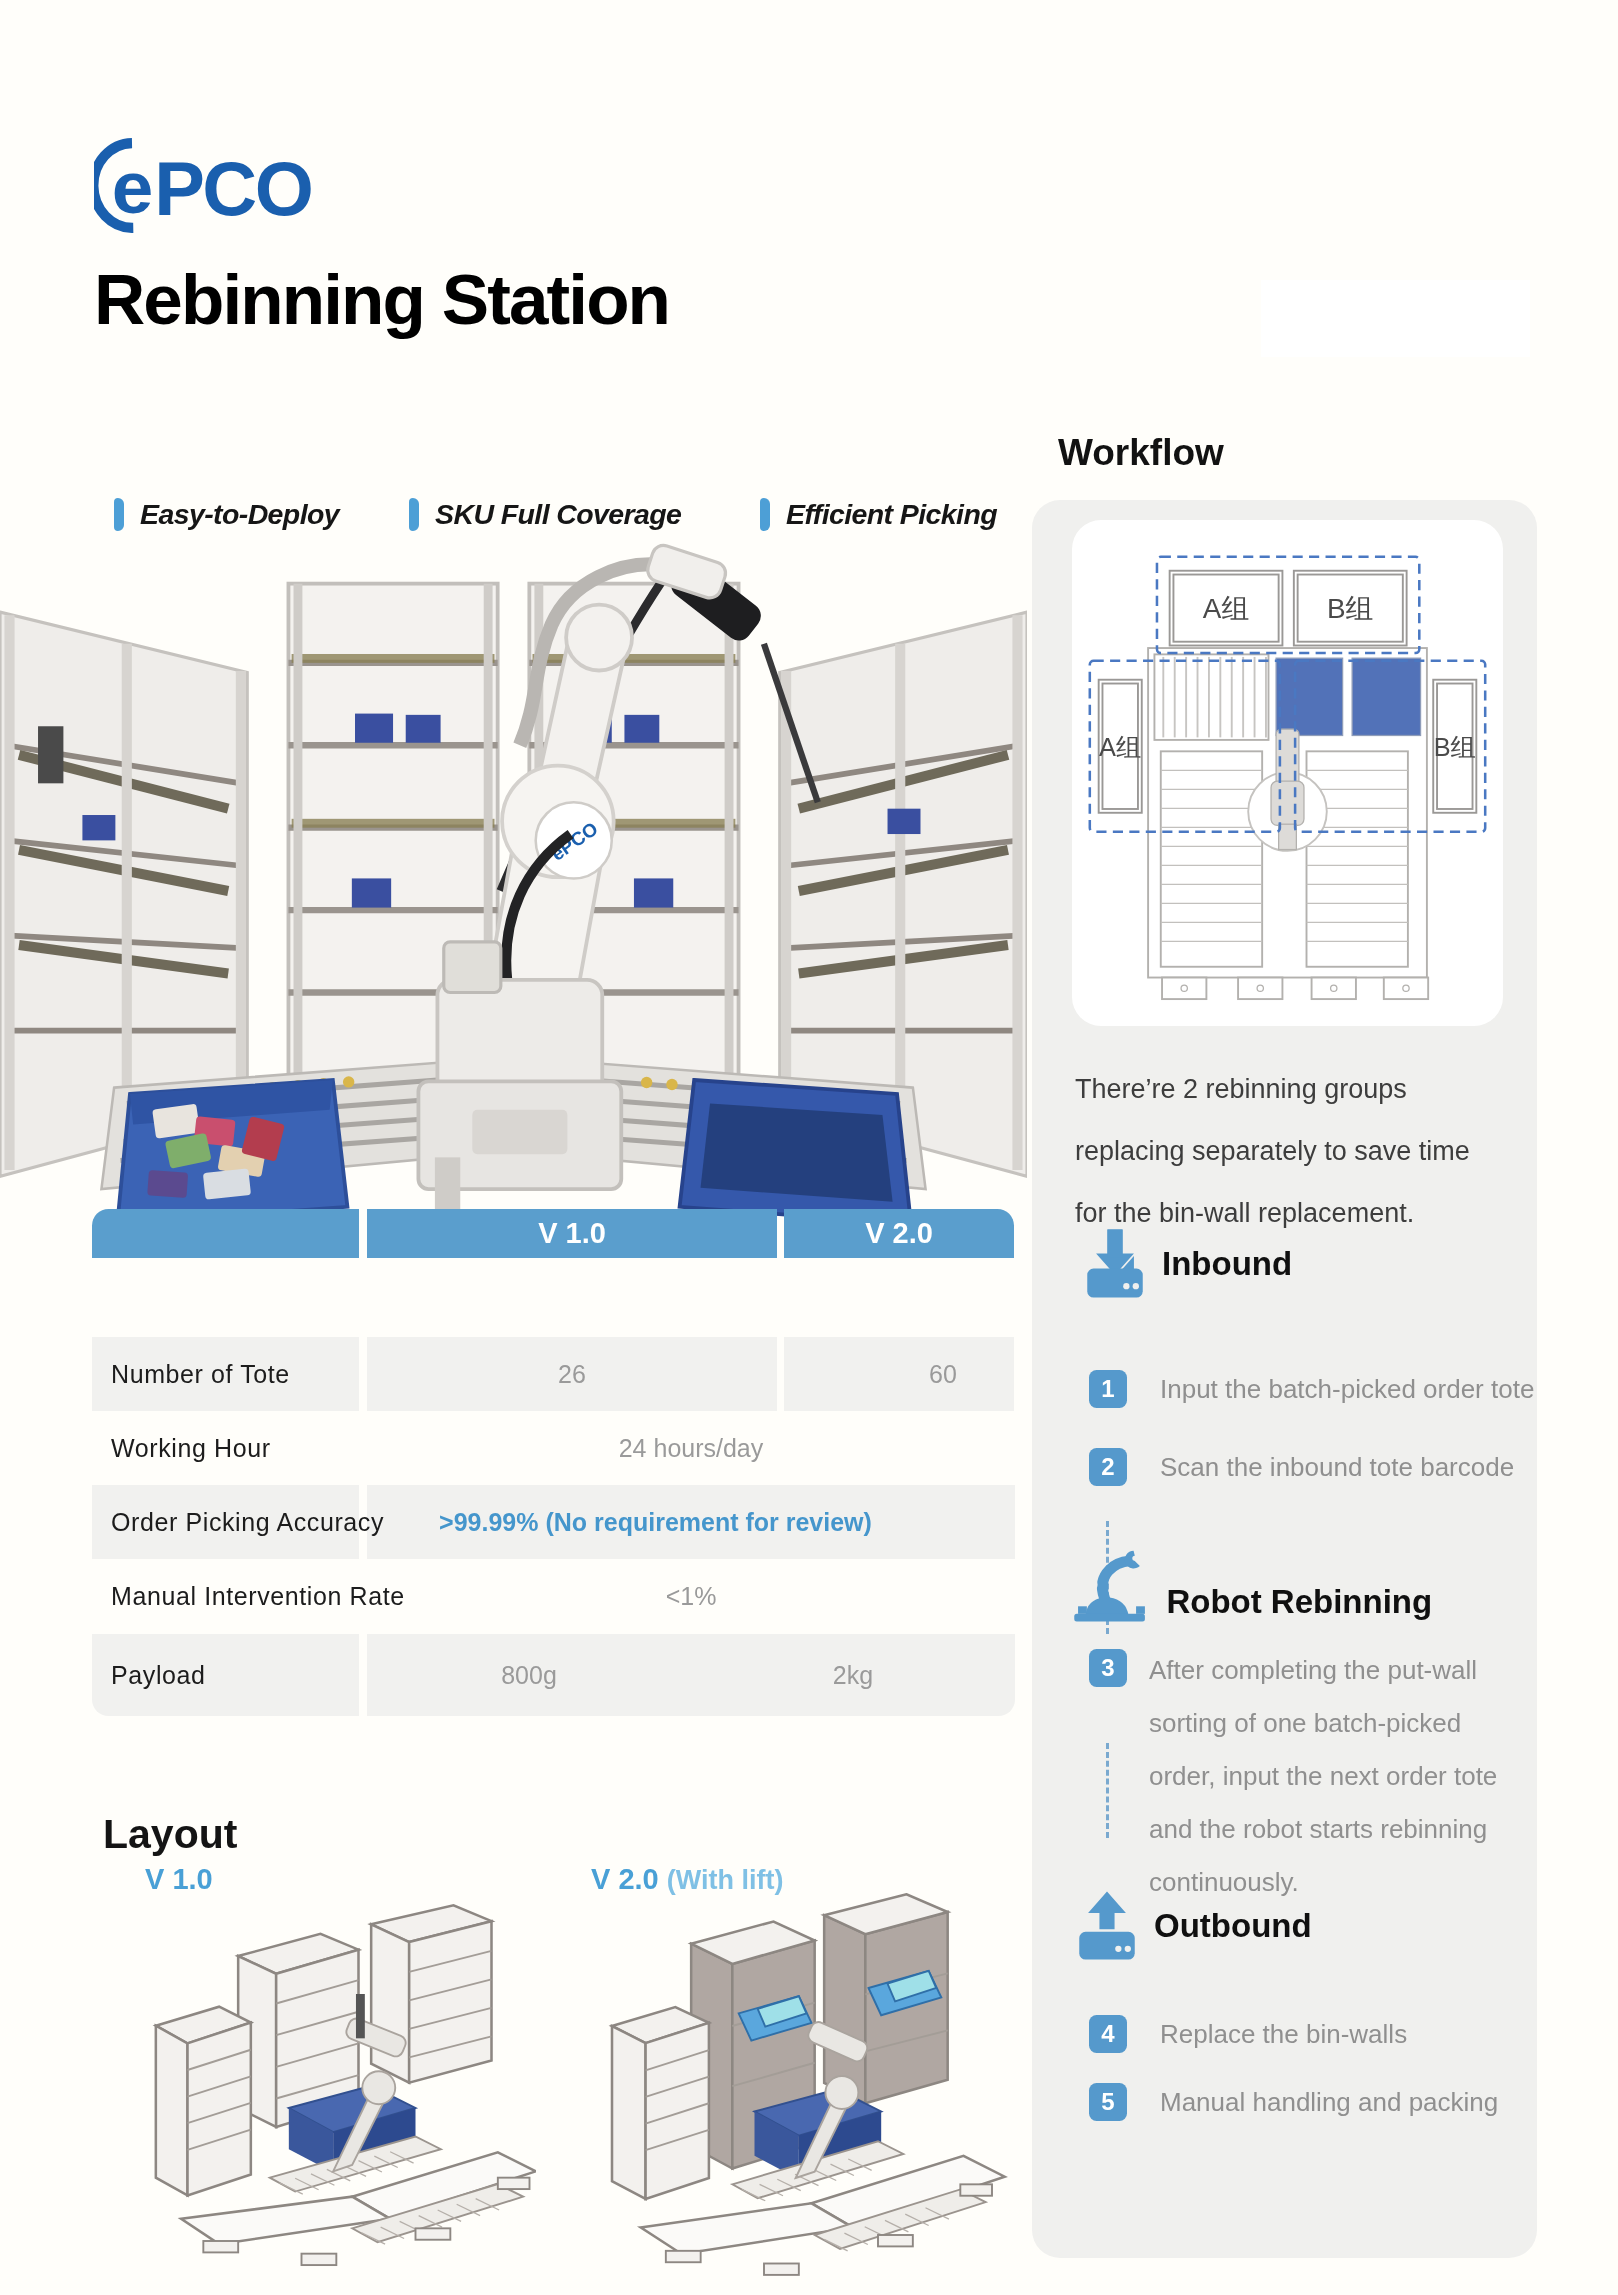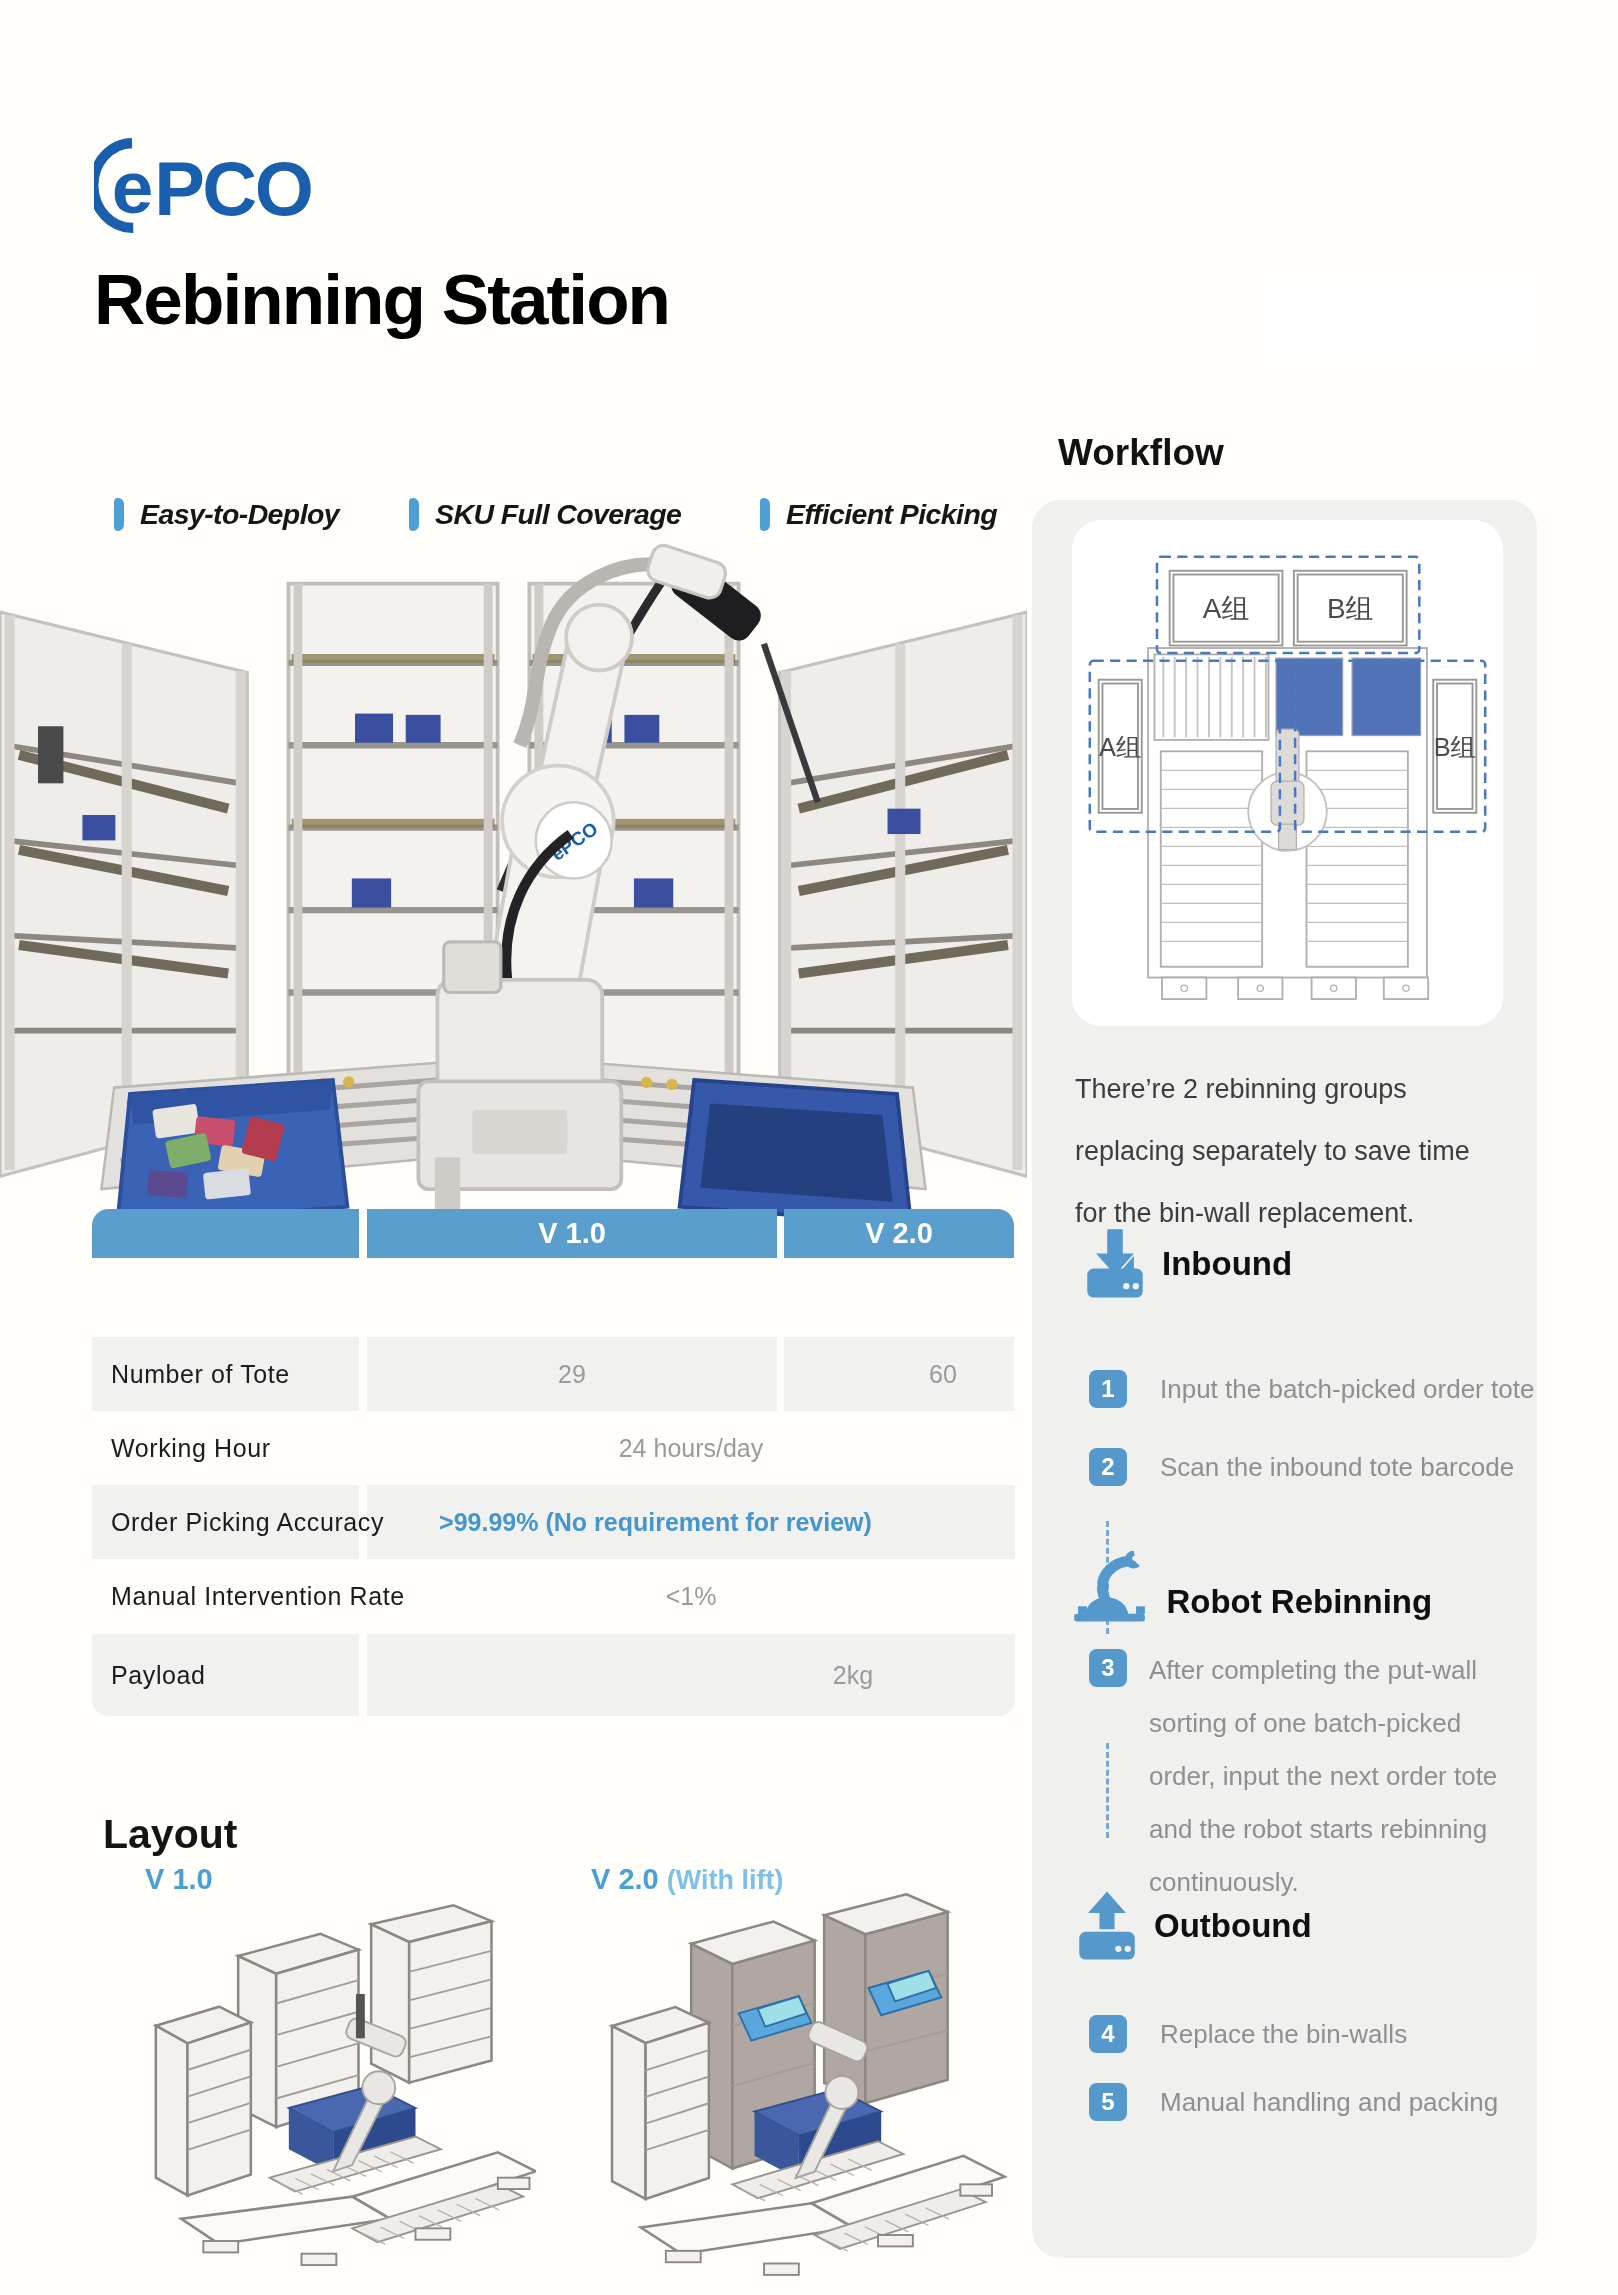--- a/index.html
+++ b/index.html
@@ -248,21 +248,21 @@
       <div class="thcell" style="left:275px;width:410px;">V 1.0</div>
       <div class="thcell" style="left:692px;width:230px;border-radius:0 16.5px 0 0;">V 2.0</div>
     </div>
 
 
     <div class="trow" style="top:128px;height:74px;">
       <div class="cellbg" style="left:0;width:267px;"></div>
       <div class="cellbg" style="left:275px;width:410px;"></div>
       <div class="cellbg" style="left:692px;width:230px;"></div>
       <div class="tlabel">Number of Tote</div>
-      <div class="tval" style="left:275px;width:410px;">29</div>
+      <div class="tval" style="left:275px;width:410px;">26</div>
       <div class="tval" style="left:692px;width:230px;padding-left:44px;">60</div>
     </div>
 
     <div class="trow" style="top:202px;height:74px;">
       <div class="tlabel">Working Hour</div>
       <div class="tval" style="left:275px;width:648px;">24 hours/day</div>
     </div>
 
     <div class="trow" style="top:276px;height:74px;">
       <div class="cellbg" style="left:0;width:267px;"></div>
@@ -273,20 +273,21 @@
 
     <div class="trow" style="top:350px;height:75px;">
       <div class="tlabel">Manual Intervention Rate</div>
       <div class="tval" style="left:275px;width:648px;">&lt;1%</div>
     </div>
 
     <div class="trow" style="top:425px;height:82px;">
       <div class="cellbg" style="left:0;width:267px;border-radius:0 0 0 16.5px;"></div>
       <div class="cellbg" style="left:275px;width:648px;border-radius:0 0 16.5px 0;"></div>
       <div class="tlabel">Payload</div>
+      <div class="tval" style="left:275px;width:324px;">800g</div>
       <div class="tval" style="left:599px;width:324px;">2kg</div>
     </div>
   </div>
 
   <div class="abs layout-title">Layout</div>
   <div class="abs vlab v1lab">V 1.0</div>
   <div class="abs vlab v2lab">
     <span>V 2.0</span>
     <span class="suffix">(With lift)</span>
   </div>

